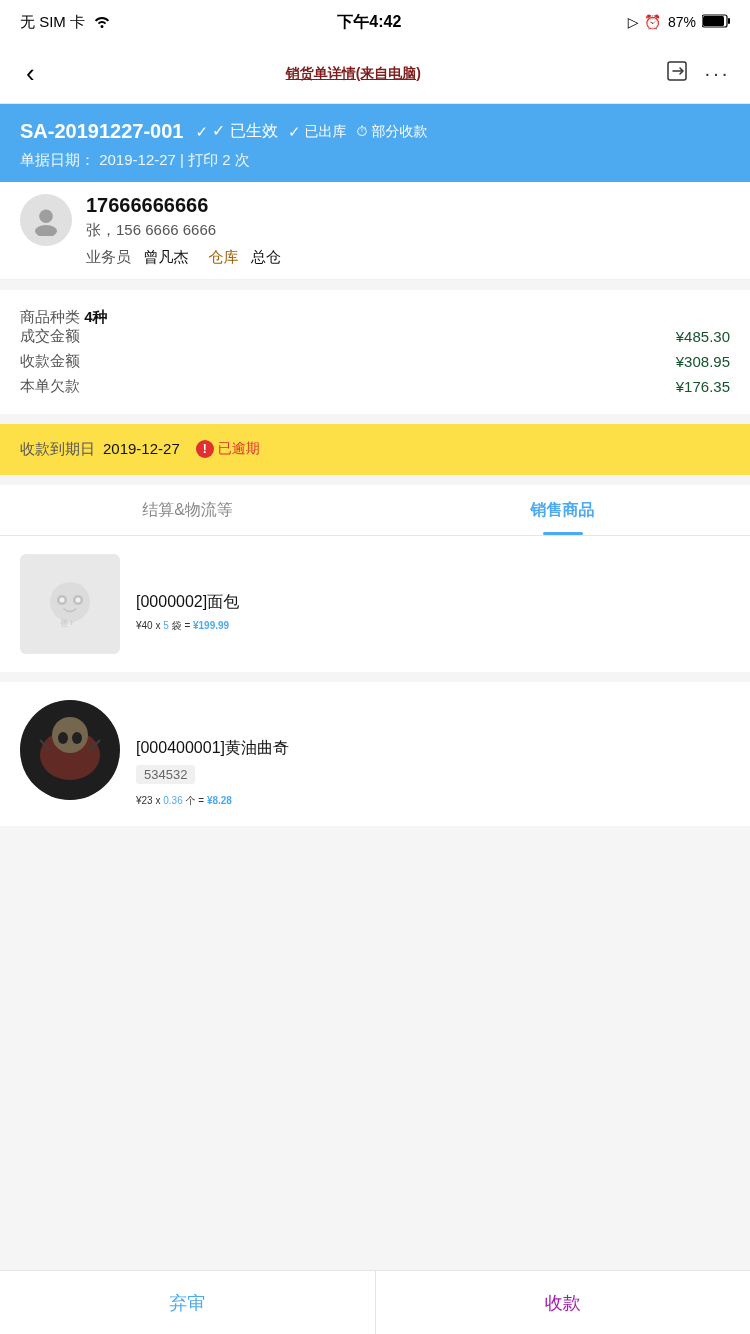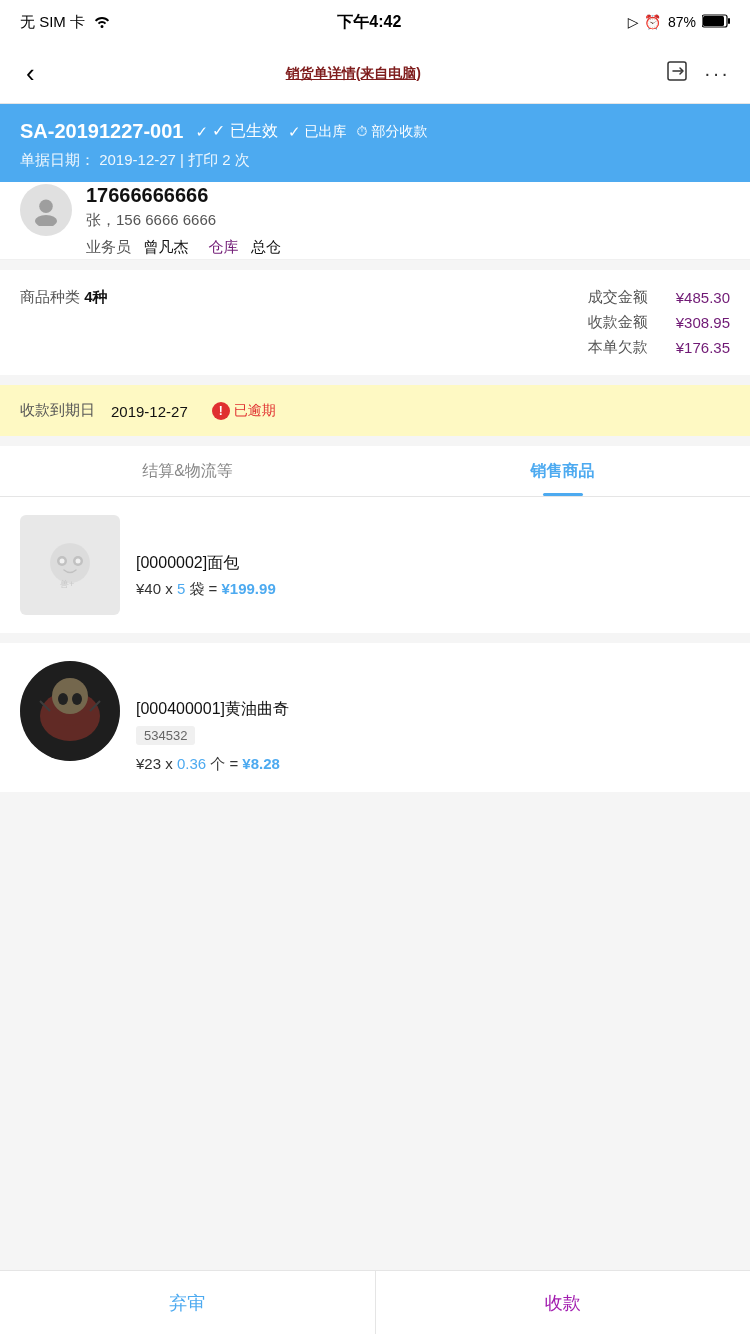--- a/index.html
+++ b/index.html
@@ -74,21 +74,21 @@
       font-size: 14px;
     }
     .order-date {
       font-size: 15px;
       color: rgba(255,255,255,0.9);
     }
 
     
     .customer-section {
       background: #fff;
-      padding: 2px 20px;
+      padding: 12px 20px;
       display: flex;
       align-items: flex-start;
       gap: 14px;
       border-bottom: 1px solid #f0f0f0;
     }
     .avatar {
       width: 52px;
       height: 52px;
       border-radius: 50%;
       background: #e0e0e0;
@@ -118,44 +118,45 @@
     }
     .customer-meta span { color: #111; }
 
     
     .summary-section {
       background: #fff;
       padding: 18px 20px;
       margin-top: 10px;
       display: flex;
       justify-content: space-between;
+      flex-direction: column;
     }
     .summary-left { font-size: 15px; color: #555; }
     .summary-left .val { color: #111; font-weight: 600; }
     .summary-right { text-align: right; }
     .summary-row {
       display: flex;
       justify-content: space-between;
       gap: 28px;
       font-size: 15px;
       margin-bottom: 6px;
       align-items: center;
     }
     .summary-row:last-child { margin-bottom: 0; }
     .summary-label { color: #555; }
-    .summary-amount { color: #701a75; font-weight: 500; }
+    .summary-amount { color: #14532d; font-weight: 500; }
 
     
     .due-section {
-      background: #fef9c3;
+      background: #fde047;
       padding: 16px 20px;
       margin-top: 10px;
       display: flex;
-      align-items: flex-end;
-      gap: 16px;
+      align-items: flex-start;
+      gap: 8px;
       font-size: 15px;
       color: #555;
     }
     .due-section .date { color: #111; margin-right: 8px; }
     .overdue-badge {
       display: flex;
       align-items: center;
       gap: 4px;
       color: #e03030;
       font-size: 14px;
@@ -244,21 +245,21 @@
     .product-batch {
       display: inline-block;
       background: #f0f0f0;
       color: #666;
       font-size: 13px;
       padding: 2px 8px;
       border-radius: 3px;
       margin-bottom: 10px;
     }
     .product-price {
-      font-size: 15px;
+      font-size: 10px;
       color: #333;
     }
     .product-price .qty { color: #4DAAF0; }
     .product-price .total { color: #4DAAF0; font-weight: 600; }
 
     
     .bottom-bar {
       position: fixed;
       bottom: 0;
       left: 0;
@@ -363,21 +364,21 @@
   <div class="customer-info">
     <div class="customer-name">17666666666</div>
     <div class="customer-phone">张，156 6666 6666</div>
     <div class="customer-meta">
       <span>
         <span style="color:#555;">业务员</span>
         &nbsp;
         <span style="color:#111;font-weight:500;">曾凡杰</span>
       </span>
       <span>
-        <span style="color:#701a75;">仓库</span>
+        <span style="color:#a16207;">仓库</span>
         &nbsp;
         <span style="color:#111;font-weight:500;">总仓</span>
       </span>
     </div>
   </div>
 </div>
 
 <div class="summary-section">
   <div class="summary-left">
     <span>商品种类</span>&nbsp;<span class="val">4种</span>

